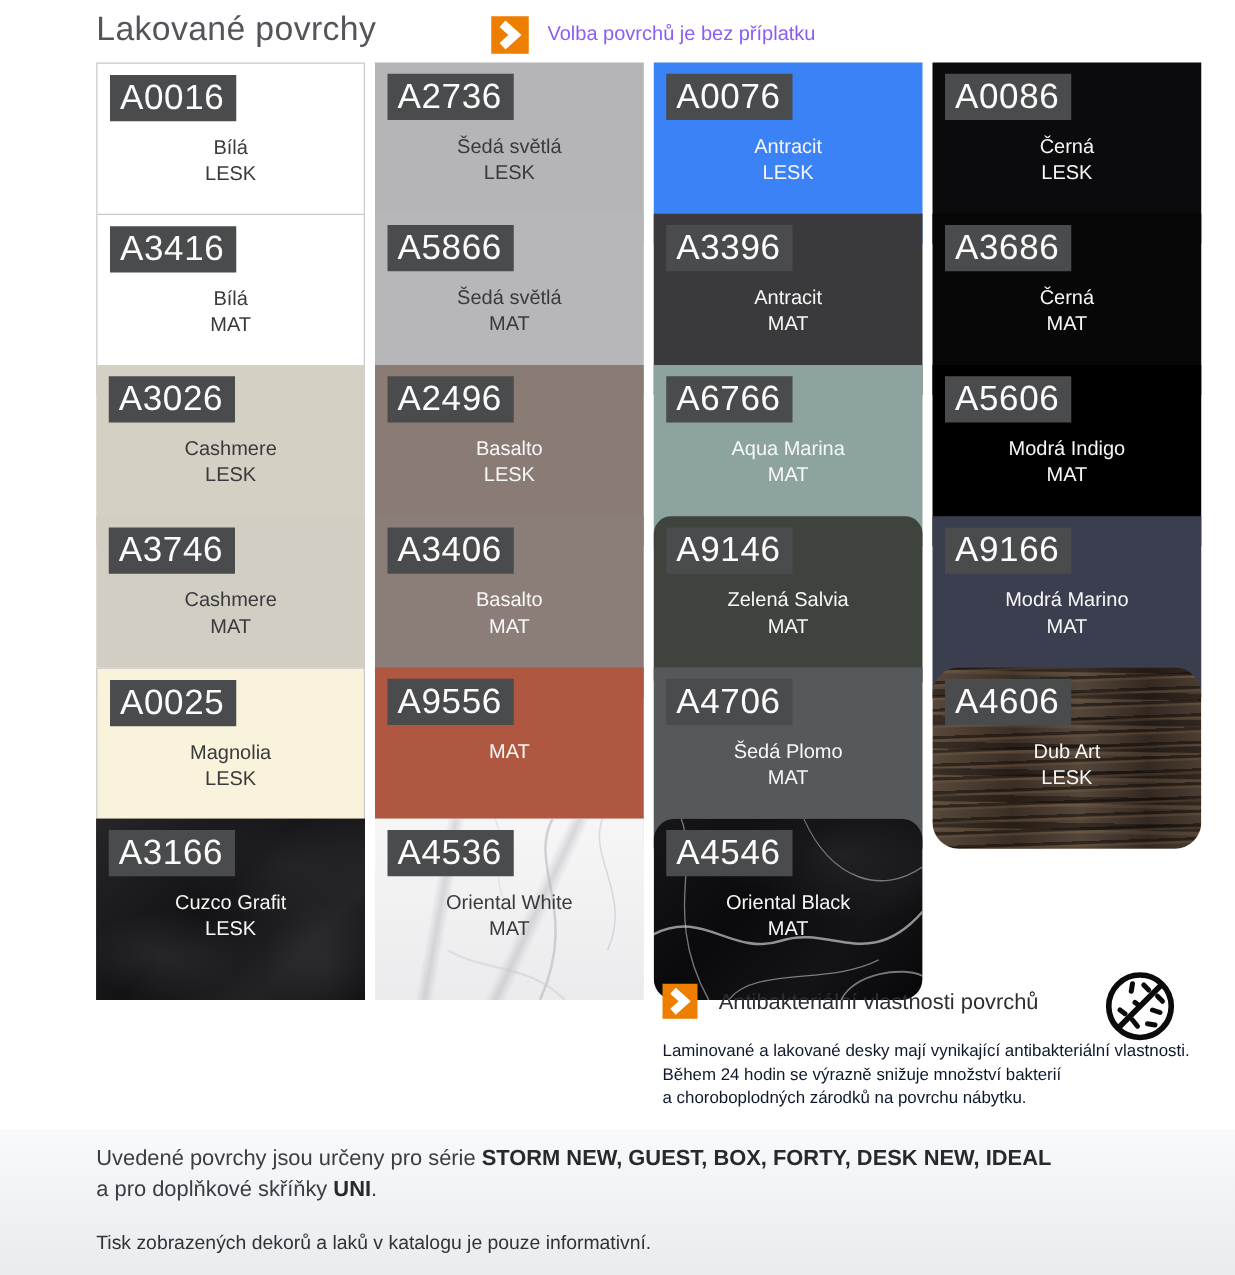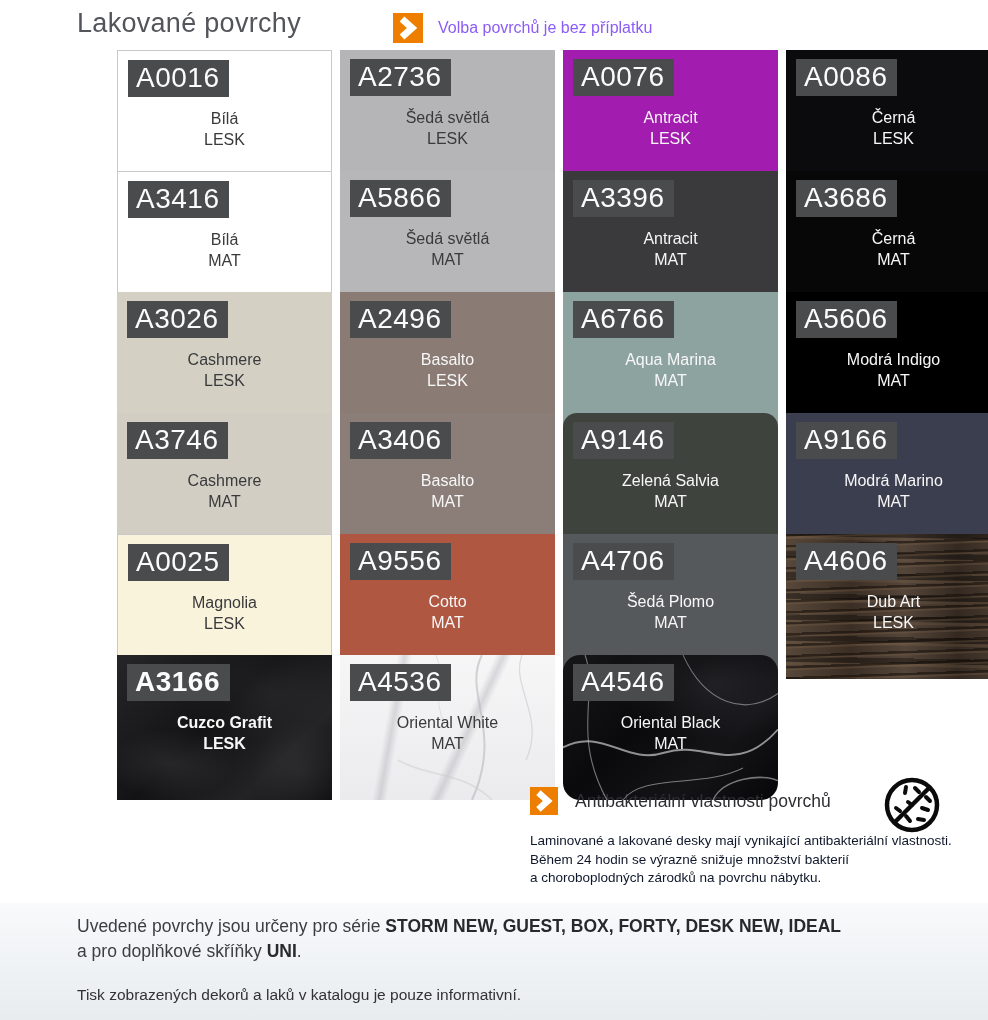--- a/index.html
+++ b/index.html
@@ -9,39 +9,39 @@
   .page-title{position:absolute;left:77px;top:8px;font-size:27px;color:#54555a;
               font-weight:400;letter-spacing:.3px;}
 
   .header-note{position:absolute;left:393px;top:13px;display:flex;align-items:center;gap:15px;}
   .orange-box{width:30px;height:30px;background:#ee7e00;display:flex;align-items:center;justify-content:center;flex:0 0 auto;}
   .orange-box svg{display:block;}
   .header-note-text{font-size:16px;color:#8b5cf6;}
 
   .grid{position:absolute;left:77px;top:50px;width:886px;display:grid;
         grid-template-columns:repeat(4,215px);grid-auto-rows:113px;gap:8px;}
-  .swatch{position:relative;width:215px;height:145px;box-sizing:border-box;overflow:hidden;margin-left:40px;}
+  .swatch{position:relative;width:215px;height:145px;box-sizing:border-box;overflow:hidden;}
   .swatch.bordered{border:1px solid #c9c9cb;}
   .code-badge{position:absolute;left:10px;top:9px;z-index:2;background:#4a4b4d;color:#fcfcfc;
               font-size:28px;line-height:34px;padding:1px 10px 2px 8px;letter-spacing:.5px;}
   .swatch-label{position:absolute;left:0;top:57px;width:100%;z-index:2;text-align:center;
                 font-size:16px;line-height:21px;}
   .text-dark .swatch-label{color:#3a3a3c;}
   .text-light .swatch-label{color:#f7f7f7;}
   .texture-svg{position:absolute;inset:0;z-index:1;width:100%;height:100%;}
 
   .tex-wood{background-image:
       repeating-linear-gradient(178deg, rgba(15,9,4,.5) 0 2px, rgba(130,104,78,.28) 3px 4px, rgba(0,0,0,0) 5px 11px),
       repeating-linear-gradient(181deg, rgba(0,0,0,.35) 0 5px, rgba(160,128,96,.16) 6px 8px, rgba(0,0,0,0) 9px 21px),
       linear-gradient(90deg,#57483a,#3b2e24 30%,#55463a 55%,#342921 80%,#4b3d31);}
   .tex-graphite{background-image:
       radial-gradient(90px 50px at 25% 75%, rgba(115,115,120,.20), transparent 70%),
       radial-gradient(120px 70px at 70% 25%, rgba(100,100,106,.16), transparent 70%),
       radial-gradient(70px 70px at 85% 80%, rgba(135,135,140,.12), transparent 70%),
-      linear-gradient(135deg,#262628,#131315 45%,#232325 75%,#101012); font-weight: bold;}
+      linear-gradient(135deg,#262628,#131315 45%,#232325 75%,#101012);}
   .tex-marble-white{background-image:
       linear-gradient(115deg, rgba(175,175,182,0) 55%, rgba(158,158,167,.35) 58%, rgba(175,175,182,0) 61%),
       linear-gradient(100deg, rgba(168,168,176,0) 24%, rgba(148,148,158,.3) 27%, rgba(168,168,176,0) 30%),
       linear-gradient(180deg,#f6f6f7,#ebebed);}
   .tex-marble-black{background-image:
       radial-gradient(140px 80px at 70% 20%, rgba(70,70,76,.35), transparent 70%),
       linear-gradient(135deg,#17171a,#0a0a0c 40%,#141417 70%,#070709); border-radius: 17px;}
 
   .fingerprint-note{position:absolute;left:79px;top:772px;font-size:15.5px;color:#3d3e42;}
 
@@ -82,21 +82,21 @@
         <div class="swatch-finish">LESK</div>
       </div>
     </div>
       <div class="swatch text-dark" style="background-color: rgb(181, 181, 183);">
       <span class="code-badge">A2736</span>
       <div class="swatch-label">
         <div class="swatch-name">Šedá světlá</div>
         <div class="swatch-finish">LESK</div>
       </div>
     </div>
-      <div class="swatch text-light" style="background-color: #a21caf;">
+      <div class="swatch text-light" style="background-color: #3b82f6;">
       <span class="code-badge">A0076</span>
       <div class="swatch-label">
         <div class="swatch-name">Antracit</div>
         <div class="swatch-finish">LESK</div>
       </div>
     </div>
       <div class="swatch text-light" style="background-color: rgb(11, 11, 13);">
       <span class="code-badge">A0086</span>
       <div class="swatch-label">
         <div class="swatch-name">Černá</div>
@@ -190,32 +190,31 @@
       <div class="swatch bordered text-dark" style="background-color: rgb(250, 243, 220);">
       <span class="code-badge">A0025</span>
       <div class="swatch-label">
         <div class="swatch-name">Magnolia</div>
         <div class="swatch-finish">LESK</div>
       </div>
     </div>
       <div class="swatch text-light" style="background-color: rgb(176, 87, 66);">
       <span class="code-badge">A9556</span>
       <div class="swatch-label">
-        <div class="swatch-name">Cotto</div>
         <div class="swatch-finish">MAT</div>
       </div>
     </div>
       <div class="swatch text-light" style="background-color: rgb(86, 89, 91);">
       <span class="code-badge">A4706</span>
       <div class="swatch-label">
         <div class="swatch-name">Šedá Plomo</div>
         <div class="swatch-finish">MAT</div>
       </div>
     </div>
-      <div class="swatch tex-wood text-light" style="background-color: rgb(75, 61, 49);">
+      <div class="swatch tex-wood text-light" style="background-color: rgb(75, 61, 49); border-radius: 21px;">
       <span class="code-badge">A4606</span>
       <div class="swatch-label">
         <div class="swatch-name">Dub Art</div>
         <div class="swatch-finish">LESK</div>
       </div>
     </div>
       <div class="swatch tex-graphite text-light" style="background-color: rgb(28, 28, 30);">
       <span class="code-badge">A3166</span>
       <div class="swatch-label">
         <div class="swatch-name">Cuzco Grafit</div>

